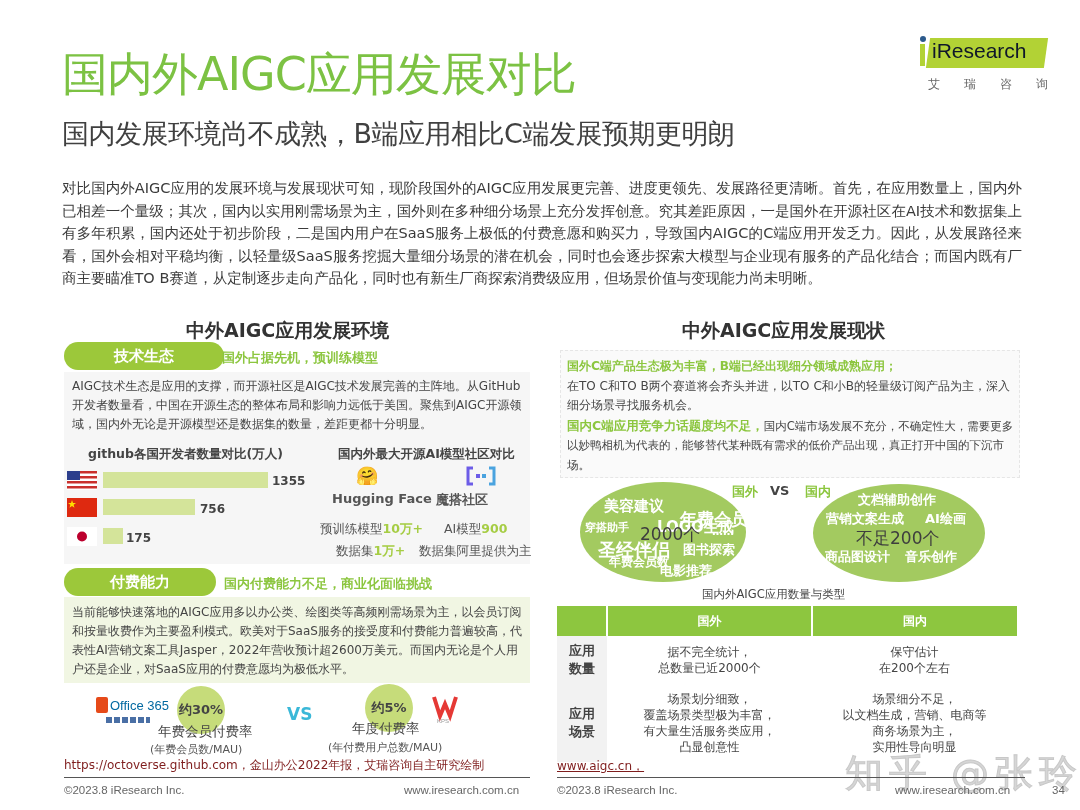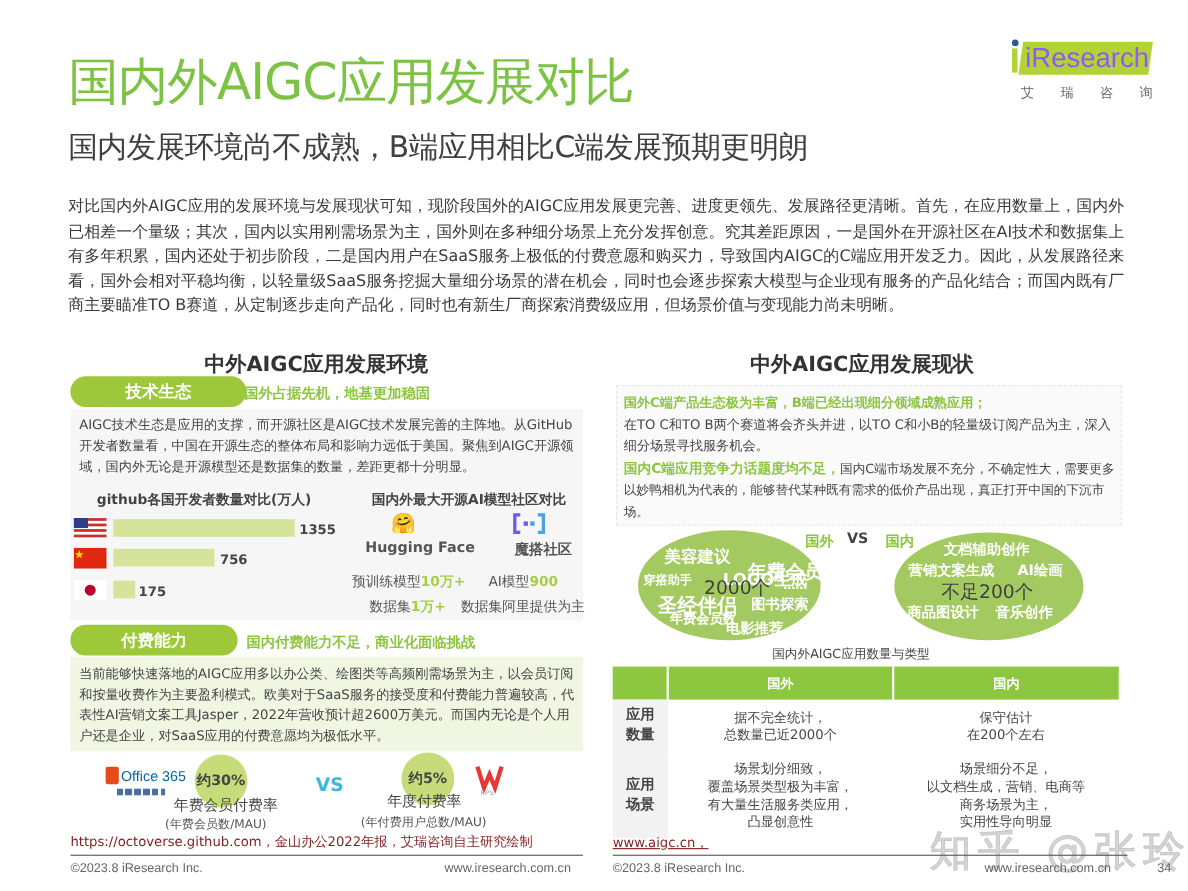--- a/index.html
+++ b/index.html
@@ -4,21 +4,21 @@
 <style>
   * { margin:0; padding:0; box-sizing:border-box; }
   html, body { width:1080px; height:810px; background:#ffffff; overflow:hidden; }
   body { position:relative; font-family:"DejaVu Sans", "Liberation Sans", sans-serif; color:#404040; }
   .abs { position:absolute; }
   .title { left:62px; top:44px; font-size:46px; color:#7cc243; letter-spacing:-1px; white-space:nowrap; }
   .subtitle { left:62px; top:116px; font-size:27px; color:#404040; white-space:nowrap; letter-spacing:-0.5px; }
   .logo { left:918px; top:36px; width:130px; height:60px; }
   .logo-banner { position:absolute; left:10px; top:2px; width:118px; height:30px; background:#b2d235; transform:skewX(-8deg); }
   .logo-dot { position:absolute; left:2px; top:0px; width:6px; height:6px; border-radius:50%; background:#2c5a8c; }
-  .logo-text { position:absolute; left:14px; top:3px; font-size:25px; color:#8b5cf6; font-family:"Liberation Sans", sans-serif; }
+  .logo-text { position:absolute; left:14px; top:3px; font-size:21px; color:#0f172a; font-family:"Liberation Sans", sans-serif; }
   .logo-i { position:absolute; left:2px; top:8px; width:5px; height:22px; background:#b2d235; }
   .logo-cn { position:absolute; left:10px; top:40px; width:120px; display:flex; justify-content:space-between; font-size:12px; color:#666; }
   .intro { left:62px; top:177px; width:960px; font-size:14.5px; line-height:22.5px; color:#3a3a3a; text-align:justify; }
   .sec-title { font-size:19px; font-weight:bold; color:#333; white-space:nowrap; }
   .pill { left:64px; width:160px; height:28px; background:#9cc83a; border-radius:14px; color:#fff; font-weight:bold; font-size:15px; display:flex; align-items:center; justify-content:center; }
   .pill-note { font-size:13px; font-weight:bold; color:#8cc63f; white-space:nowrap; }
   .panel { background:#f6f6f6; }
   .panel-text { font-size:12px; line-height:19px; color:#444; }
   .panel-green { background:#f1f6e3; }
   .chart-title { font-size:12.5px; font-weight:bold; color:#444; white-space:nowrap; }
@@ -67,21 +67,21 @@
   </div>
 </div>
 
 <div class="abs intro">对比国内外AIGC应用的发展环境与发展现状可知，现阶段国外的AIGC应用发展更完善、进度更领先、发展路径更清晰。首先，在应用数量上，国内外已相差一个量级；其次，国内以实用刚需场景为主，国外则在多种细分场景上充分发挥创意。究其差距原因，一是国外在开源社区在AI技术和数据集上有多年积累，国内还处于初步阶段，二是国内用户在SaaS服务上极低的付费意愿和购买力，导致国内AIGC的C端应用开发乏力。因此，从发展路径来看，国外会相对平稳均衡，以轻量级SaaS服务挖掘大量细分场景的潜在机会，同时也会逐步探索大模型与企业现有服务的产品化结合；而国内既有厂商主要瞄准TO B赛道，从定制逐步走向产品化，同时也有新生厂商探索消费级应用，但场景价值与变现能力尚未明晰。</div>
 
 <div class="abs sec-title" style="left:186px; top:318px;">中外AIGC应用发展环境</div>
 
 <div class="abs pill" style="top:342px;">
     <span>技术生态</span>
   </div>
-<div class="abs pill-note" style="left:222px; top:349px;">国外占据先机，地基更加稳固</div>
+<div class="abs pill-note" style="left:222px; top:349px;">国外占据先机，预训练模型</div>
 
 <div class="abs panel" style="left:64px; top:372px; width:466px; height:192px;"></div>
 <div class="abs panel-text" style="left:72px; top:377px; width:452px;">AIGC技术生态是应用的支撑，而开源社区是AIGC技术发展完善的主阵地。从GitHub开发者数量看，中国在开源生态的整体布局和影响力远低于美国。聚焦到AIGC开源领域，国内外无论是开源模型还是数据集的数量，差距更都十分明显。</div>
 
 <div class="abs chart-title" style="left:88px; top:446px;">github各国开发者数量对比(万人)</div>
 
 <svg class="abs flag" style="left:67px; top:471px;" viewBox="0 0 30 19">
   <rect width="30" height="19" fill="#fff"></rect>
   <rect y="0" width="30" height="2.5" fill="#c9302c"></rect>
     <rect y="5" width="30" height="2.5" fill="#c9302c"></rect>
@@ -108,21 +108,21 @@
 
 <div class="abs chart-title" style="left:338px; top:446px;">国内外最大开源AI模型社区对比</div>
 <div class="abs" style="left:356px; top:465px; font-size:18px;">🤗</div>
 <div class="abs hf-name" style="left:332px; top:491px;">Hugging Face</div>
 <svg class="abs" style="left:465px; top:466px; width:32px; height:20px;" viewBox="0 0 32 20">
   <path d="M8 2 L3 2 L3 18 L8 18" stroke="#6c5ce7" stroke-width="3" fill="none"></path>
   <path d="M24 2 L29 2 L29 18 L24 18" stroke="#4aa3df" stroke-width="3" fill="none"></path>
   <rect x="11" y="8" width="4" height="4" fill="#6c5ce7"></rect>
     <rect x="17" y="8" width="4" height="4" fill="#4aa3df"></rect>
 </svg>
-<div class="abs hf-name" style="left:468px; top:491px;">魔搭社区</div>
+<div class="abs hf-name" style="left:436px; top:491px;">魔搭社区</div>
 
 <div class="abs stat" style="left:320px; top:521px;"><span>预训练模型</span><b>10万+</b></div>
 <div class="abs stat" style="left:336px; top:543px;"><span>数据集</span><b>1万+</b></div>
 <div class="abs stat" style="left:444px; top:521px;"><span>AI模型</span><b>900</b></div>
 <div class="abs stat" style="left:419px; top:543px;">数据集阿里提供为主</div>
 
 <div class="abs pill" style="top:568px; width:152px;">
     <span>付费能力</span>
   </div>
 <div class="abs pill-note" style="left:224px; top:575px;">国内付费能力不足，商业化面临挑战</div>

